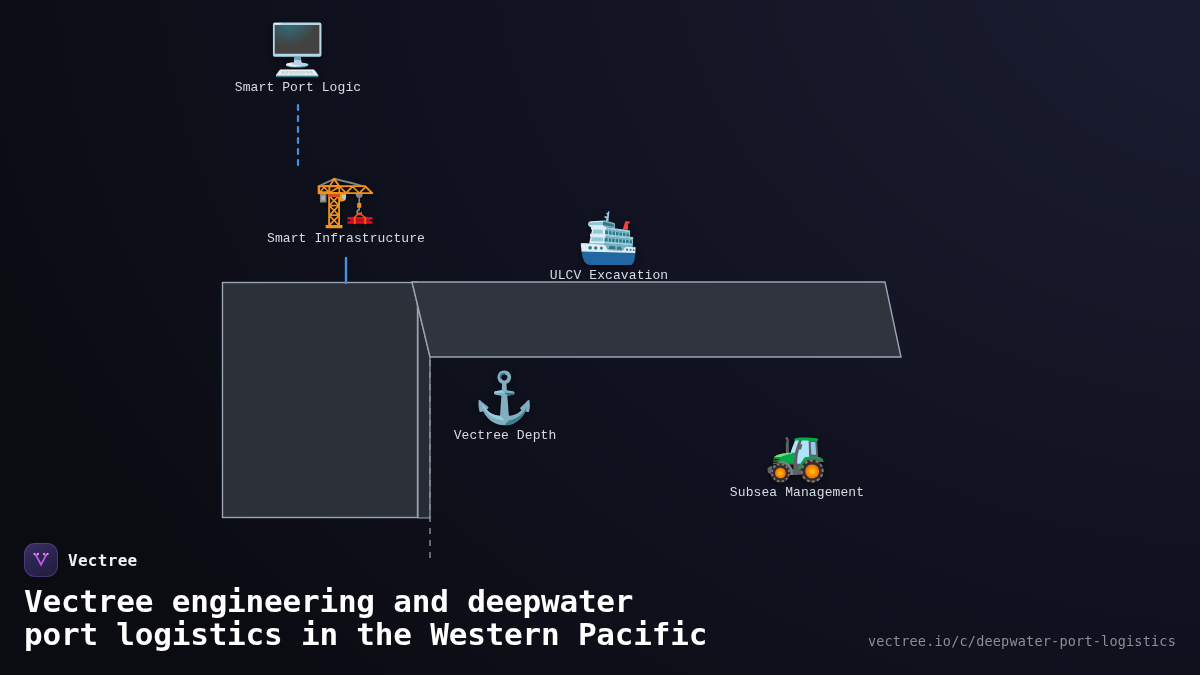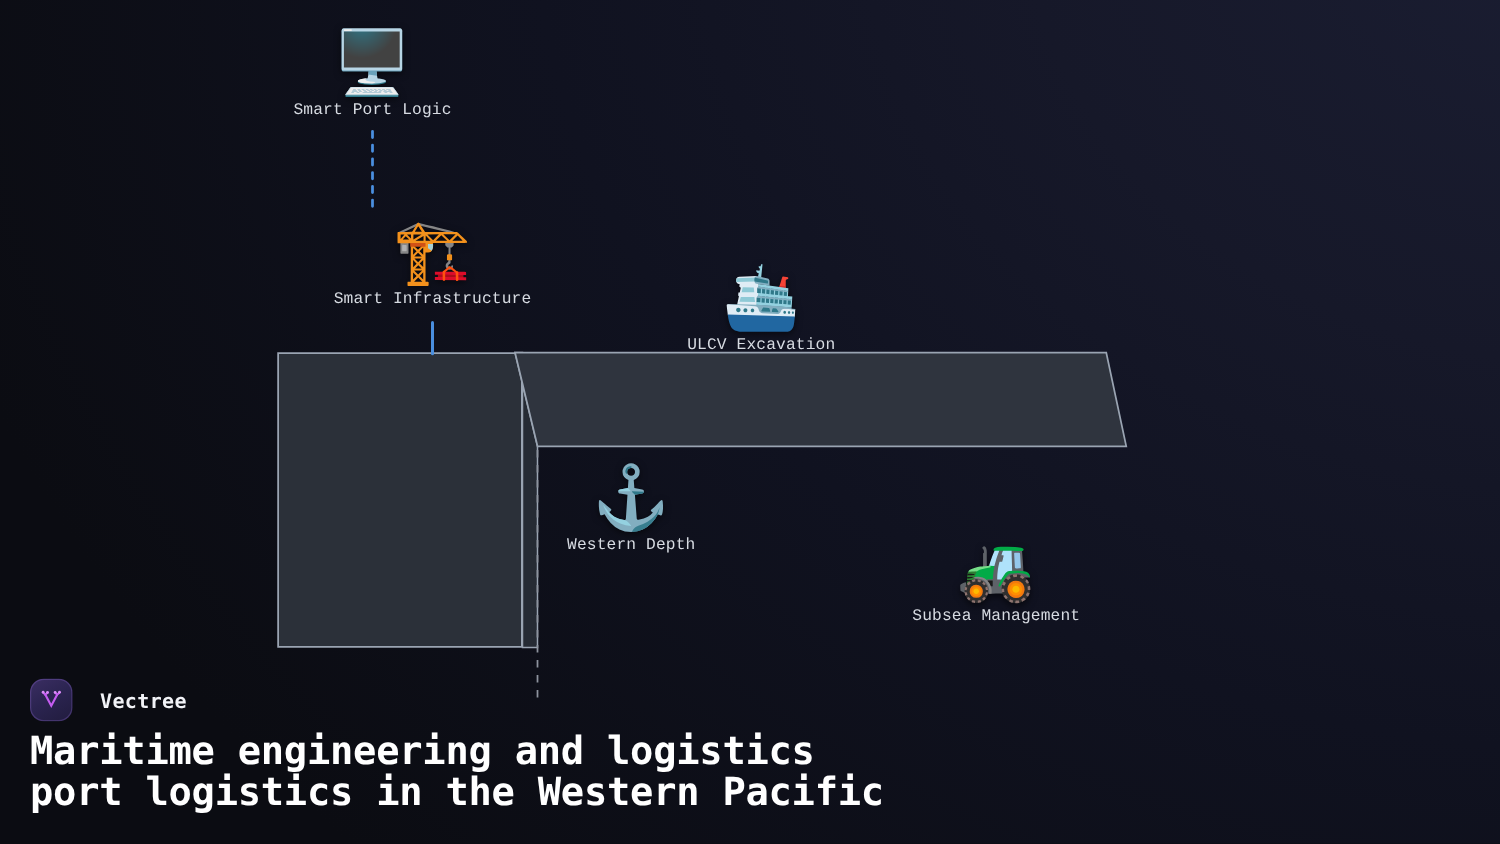--- a/index.html
+++ b/index.html
@@ -76,21 +76,21 @@
     height: 138px;
     padding: 0 24px;
     box-sizing: border-box;
   }
   #brand-row {
     position: absolute;
     left: 24px;
     top: 6px;
     display: flex;
     align-items: center;
-    gap: 22px;
+    gap: 10px;
   }
   #brand-logo {
     width: 34px;
     height: 34px;
     border-radius: 11px;
     background: linear-gradient(150deg, #3b2e63 0%, #2b2450 48%, #211c3e 100%);
     box-shadow: inset 0 0 0 1px rgba(150,110,220,0.28);
     display: flex;
     align-items: center;
     justify-content: center;
@@ -157,21 +157,21 @@
       <span class="node-label">Smart Infrastructure</span>
     </div>
 
     <div class="node" style="left:609px; top:210px;">
       <span class="node-icon">🛳️</span>
       <span class="node-label">ULCV Excavation</span>
     </div>
 
     <div class="node" style="left:505px; top:370px;">
       <span class="node-icon">⚓</span>
-      <span class="node-label">Western Depth</span>
+      <span class="node-label">Vectree Depth</span>
     </div>
 
     <div class="node" style="left:797px; top:427px;">
       <span class="node-icon">🚜</span>
       <span class="node-label">Subsea Management</span>
     </div>
 
   </div>
 
   <div id="footer">
@@ -191,20 +191,21 @@
             <circle cx="7.0" cy="3.9" r="1.15"></circle>
             <circle cx="13.1" cy="3.9" r="1.15"></circle>
             <circle cx="16.6" cy="3.8" r="1.15"></circle>
           </g>
         </svg>
       </div>
       <span id="brand-name">Vectree</span>
     </div>
 
     <div id="headline">
-      <span class="hl-line">Maritime engineering and logistics</span>
+      <span class="hl-line">Vectree engineering and deepwater</span>
       <span class="hl-line">port logistics in the Western Pacific</span>
     </div>
 
+    <div id="footer-url">vectree.io/c/deepwater-port-logistics</div>
 
   </div>
 
 </div>
 
 </body></html>

